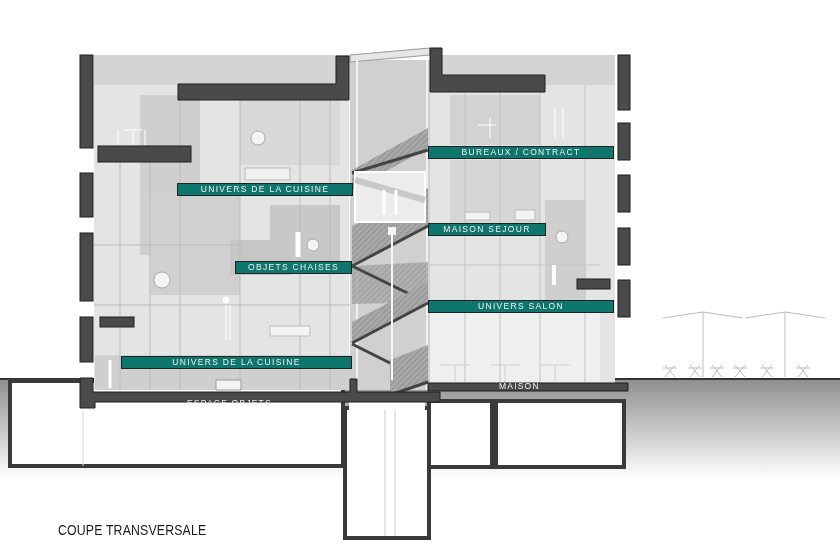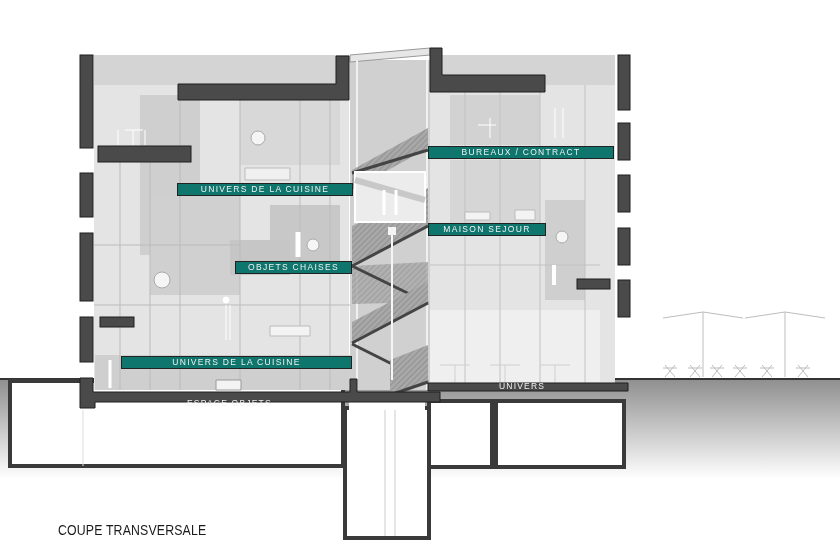--- a/index.html
+++ b/index.html
@@ -162,16 +162,17 @@
 </svg>
 
 
 <div class="lbl" style="left:177px;top:183px;width:174px;">UNIVERS DE LA CUISINE</div>
 <div class="lbl" style="left:235px;top:261px;width:115px;">OBJETS CHAISES</div>
 <div class="lbl" style="left:121px;top:356px;width:229px;">UNIVERS DE LA CUISINE</div>
 <div class="small-lbl" style="left:187px;top:398px;">ESPACE OBJETS</div>
 
 <div class="lbl" style="left:428px;top:146px;width:184px;">BUREAUX / CONTRACT</div>
 <div class="lbl" style="left:428px;top:223px;width:116px;">MAISON SEJOUR</div>
-<div class="small-lbl" style="left:499px;top:381px;">UNIVERS</div>
+<div class="lbl" style="left:428px;top:300px;width:184px;">UNIVERS SALON</div>
+<div class="small-lbl" style="left:499px;top:381px;">MAISON</div>
 
 <div class="title">COUPE TRANSVERSALE</div>
 </div>
 
 </body></html>

